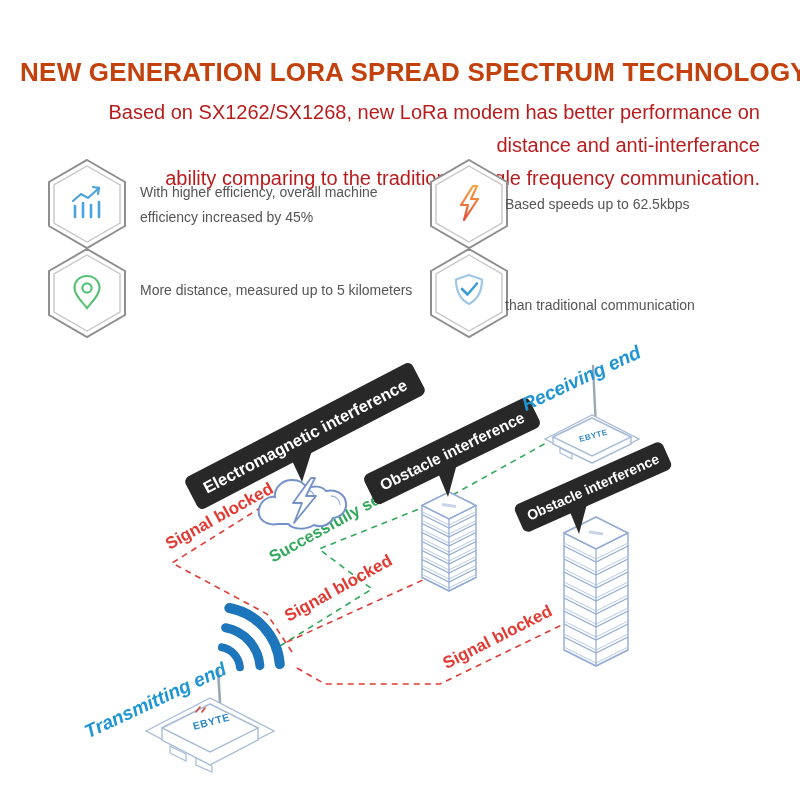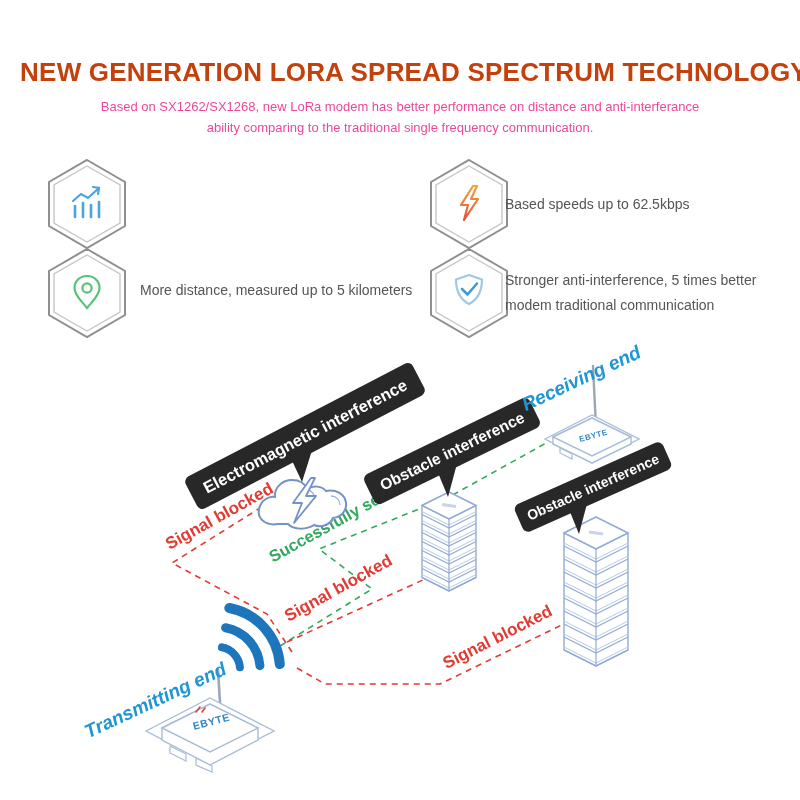--- a/index.html
+++ b/index.html
@@ -1,21 +1,21 @@
 <!DOCTYPE html>
 <html><head>
 <meta charset="utf-8">
 <style>
   html,body{margin:0;padding:0;background:#ffffff;width:800px;height:800px;overflow:hidden;
     font-family:"Liberation Sans","DejaVu Sans",sans-serif;}
   .stage{position:relative;width:800px;height:800px;background:#fff;}
   .title{position:absolute;left:0;top:57px;width:800px;text-align:center;
     font-size:26px;font-weight:bold;letter-spacing:.2px;}
-  .subtitle{position:absolute;left:40px;top:96px;width:720px;text-align:center;
-    font-size:13px;color:#ec4899;line-height:1.65;}
+  .subtitle{position:absolute;left:40px;top:96px;width:720px;text-align:right;
+    font-size:20px;color:#b91c1c;line-height:1.65;}
   .feature{position:absolute;}
   .feature .ftext{position:absolute;font-size:14px;color:#555;line-height:1.75;white-space:nowrap;}
   .hexwrap{position:absolute;width:84px;height:94px;}
   svg text{user-select:none;}
 </style>
 </head>
 <body>
 
 <div class="stage">
 
@@ -34,21 +34,21 @@
           <line x1="38" y1="60" x2="38" y2="46"></line>
         <line x1="46" y1="60" x2="46" y2="48"></line>
           <line x1="54" y1="60" x2="54" y2="45"></line>
         <polyline points="28,44 36,37 43,41 54,31" stroke-width="2.2"></polyline>
         <polyline points="48,30 54,31 53,37" stroke-width="2.2"></polyline>
       </g>
     </svg>
   </div>
   <div class="feature" style="left:140px;top:180px;">
     <div class="ftext">
-      <br>
+      <span>With higher efficiency, overall machine</span><br><span>efficiency increased by 45%</span>
     </div>
   </div>
 
   <div class="hexwrap" style="left:427px;top:157px;">
     <svg width="84" height="94" viewBox="0 0 84 94">
       <defs>
           <linearGradient id="boltGrad" x1="0" y1="0" x2="0" y2="1">
         <stop offset="0" stop-color="#f5a33c"></stop>
             <stop offset="1" stop-color="#e8503a"></stop>
           </linearGradient>
@@ -87,21 +87,21 @@
       <polygon points="42,3 80,25 80,69 42,91 4,69 4,25" fill="#fff" stroke="#8f8f8f" stroke-width="2"></polygon>
       <polygon points="42,9 75,28 75,66 42,85 9,66 9,28" fill="none" stroke="#c7c7c7" stroke-width="1.4"></polygon>
       <g fill="none" stroke-linejoin="round">
         <path d="M42 29 l13 4.5 c0 10 -2.5 19 -13 24.5 c-10.5 -5.5 -13 -14.5 -13 -24.5 Z" stroke="#9fc8e8" stroke-width="2.2"></path>
         <polyline points="35,43 40.5,48.5 50,37.5" stroke="#3d9bd9" stroke-width="2.6" stroke-linecap="round" fill="none"></polyline>
       </g>
     </svg>
   </div>
   <div class="feature" style="left:505px;top:268px;">
     <div class="ftext">
-      <span>Stronger anti-interference, 5 times better</span><br><span>modem traditional communication</span>
+      <br><span>than traditional communication</span>
     </div>
   </div>
 
   <svg style="position:absolute;left:0;top:340px;" width="800" height="460" viewBox="0 340 800 460">
 
     <g fill="none" stroke="#e23b33" stroke-width="1.6" stroke-dasharray="6 5">
       <polyline points="292,652 267,614 172,563 260,508"></polyline>
     </g>
     <g fill="none" stroke="#33a95d" stroke-width="1.6" stroke-dasharray="6 5">
       <polyline points="280,646 372,589 319,549 449,497 557,437"></polyline>

